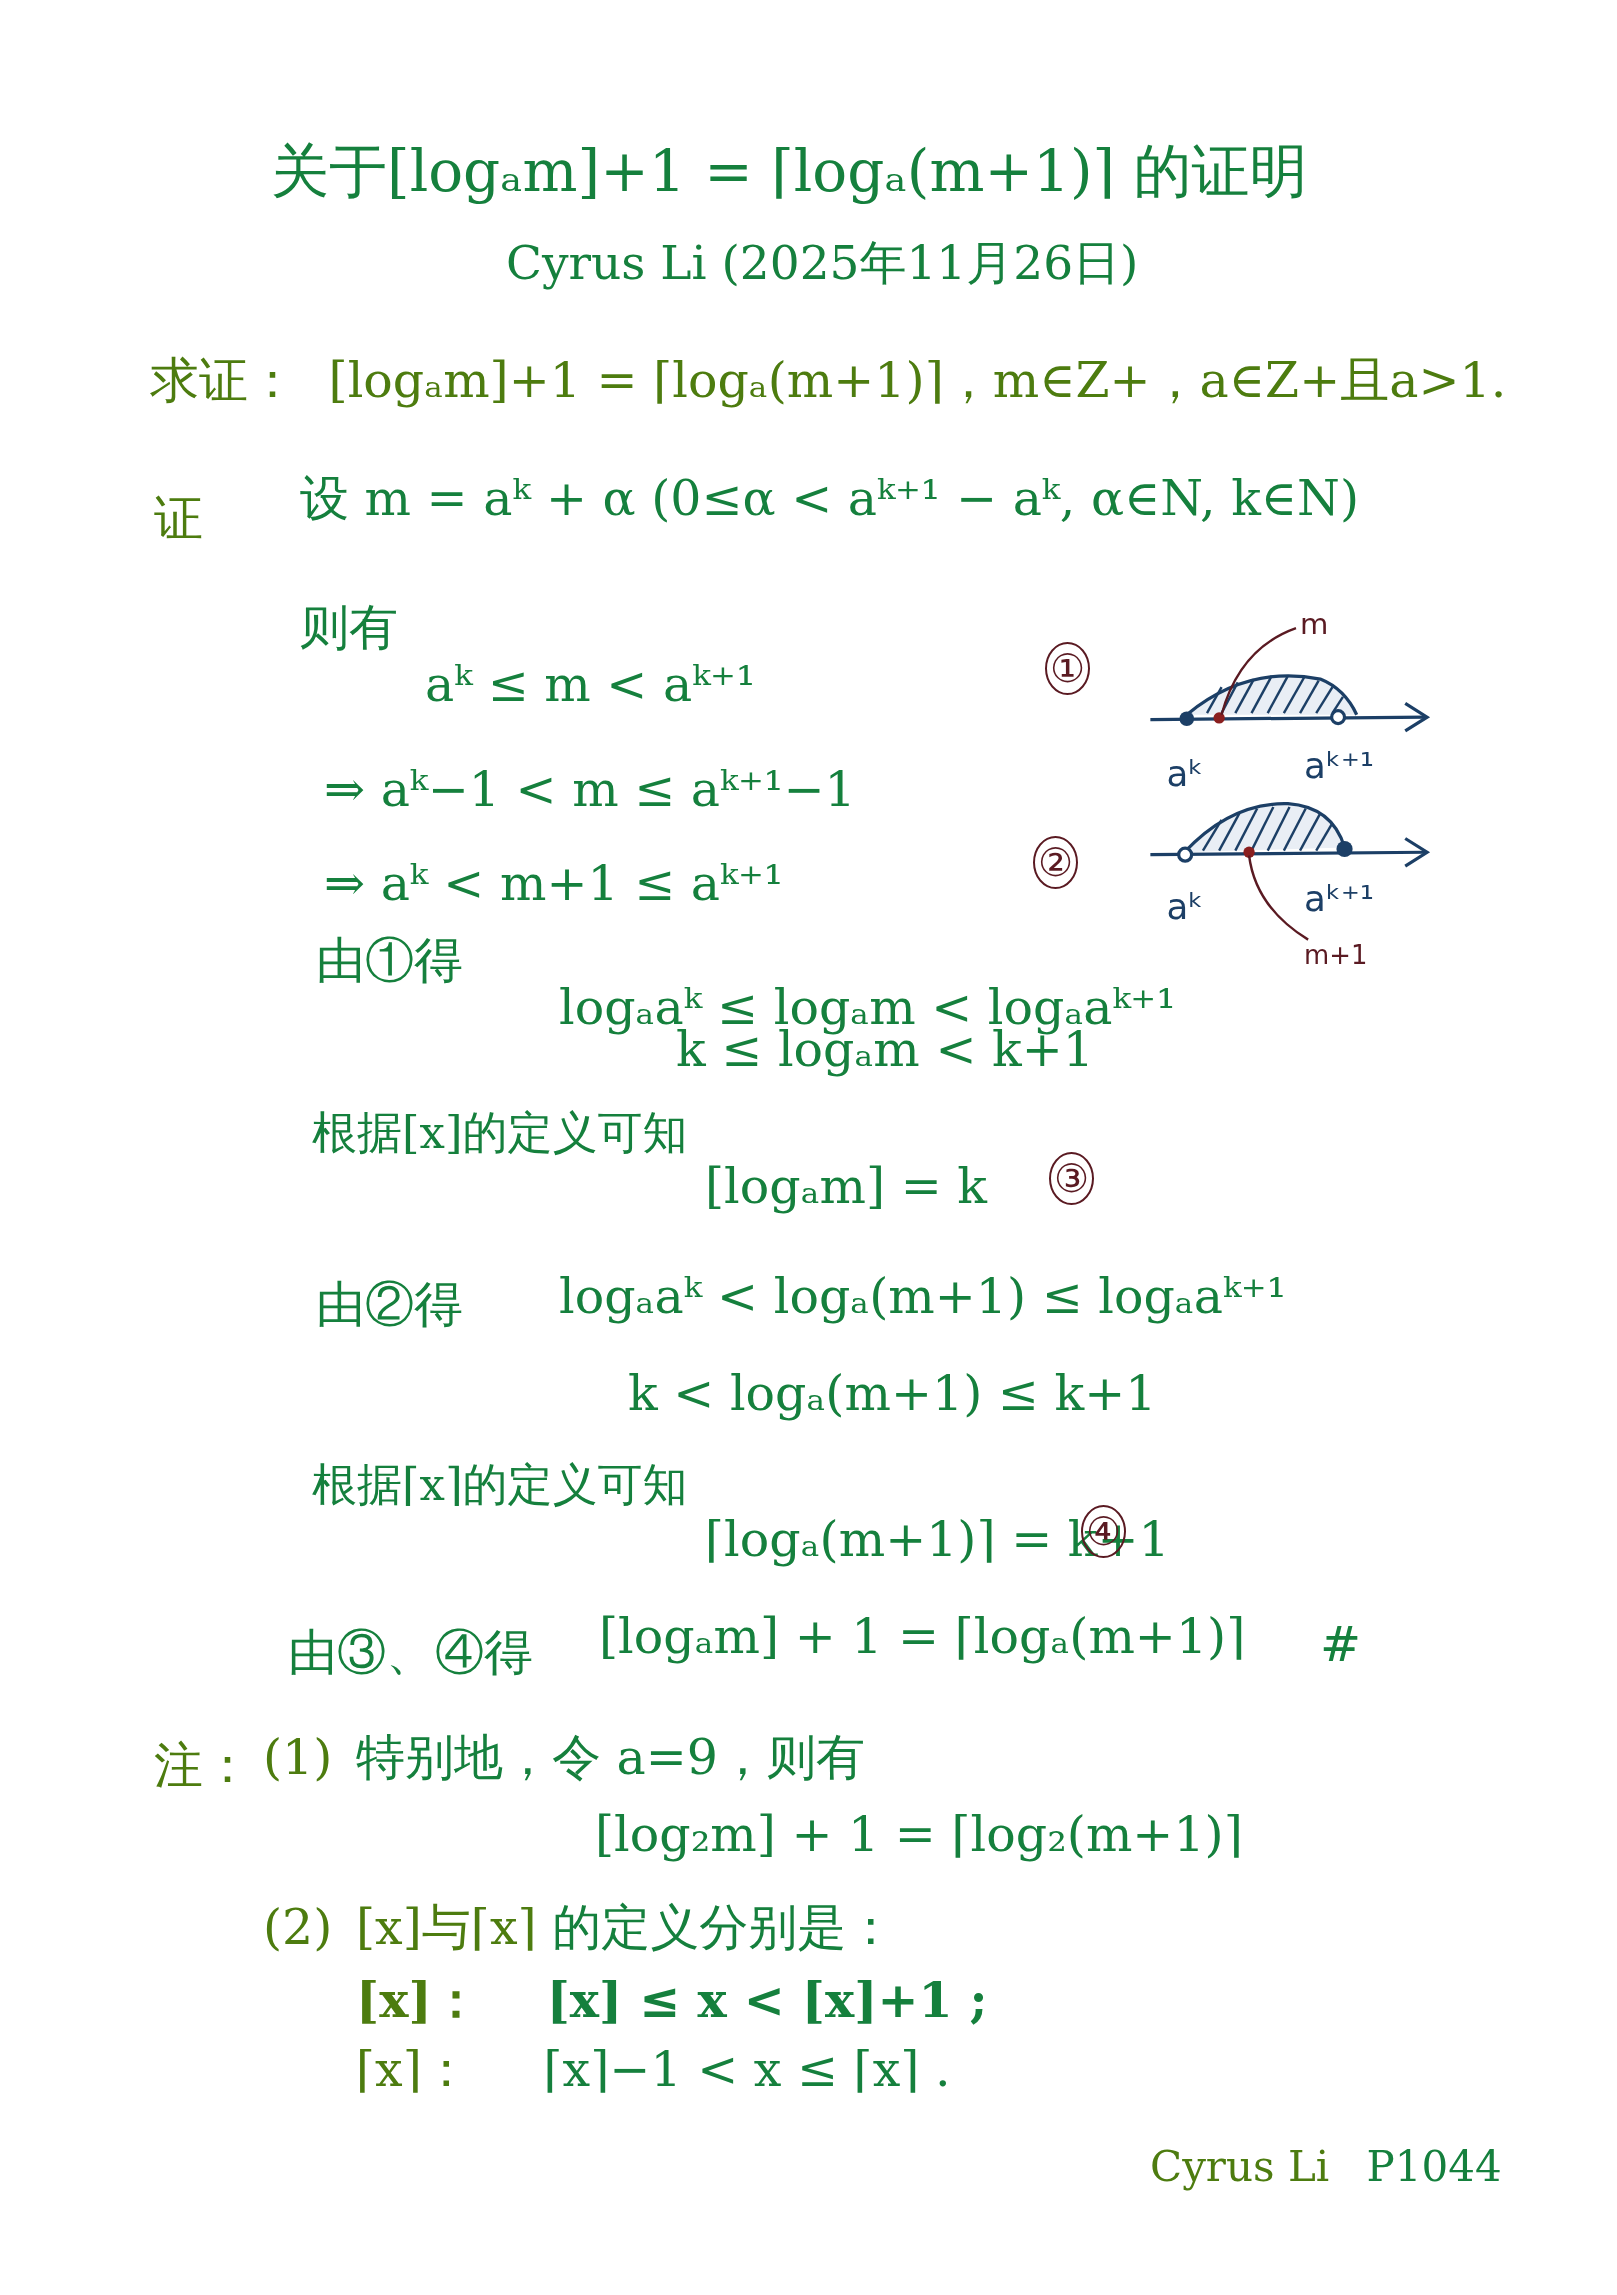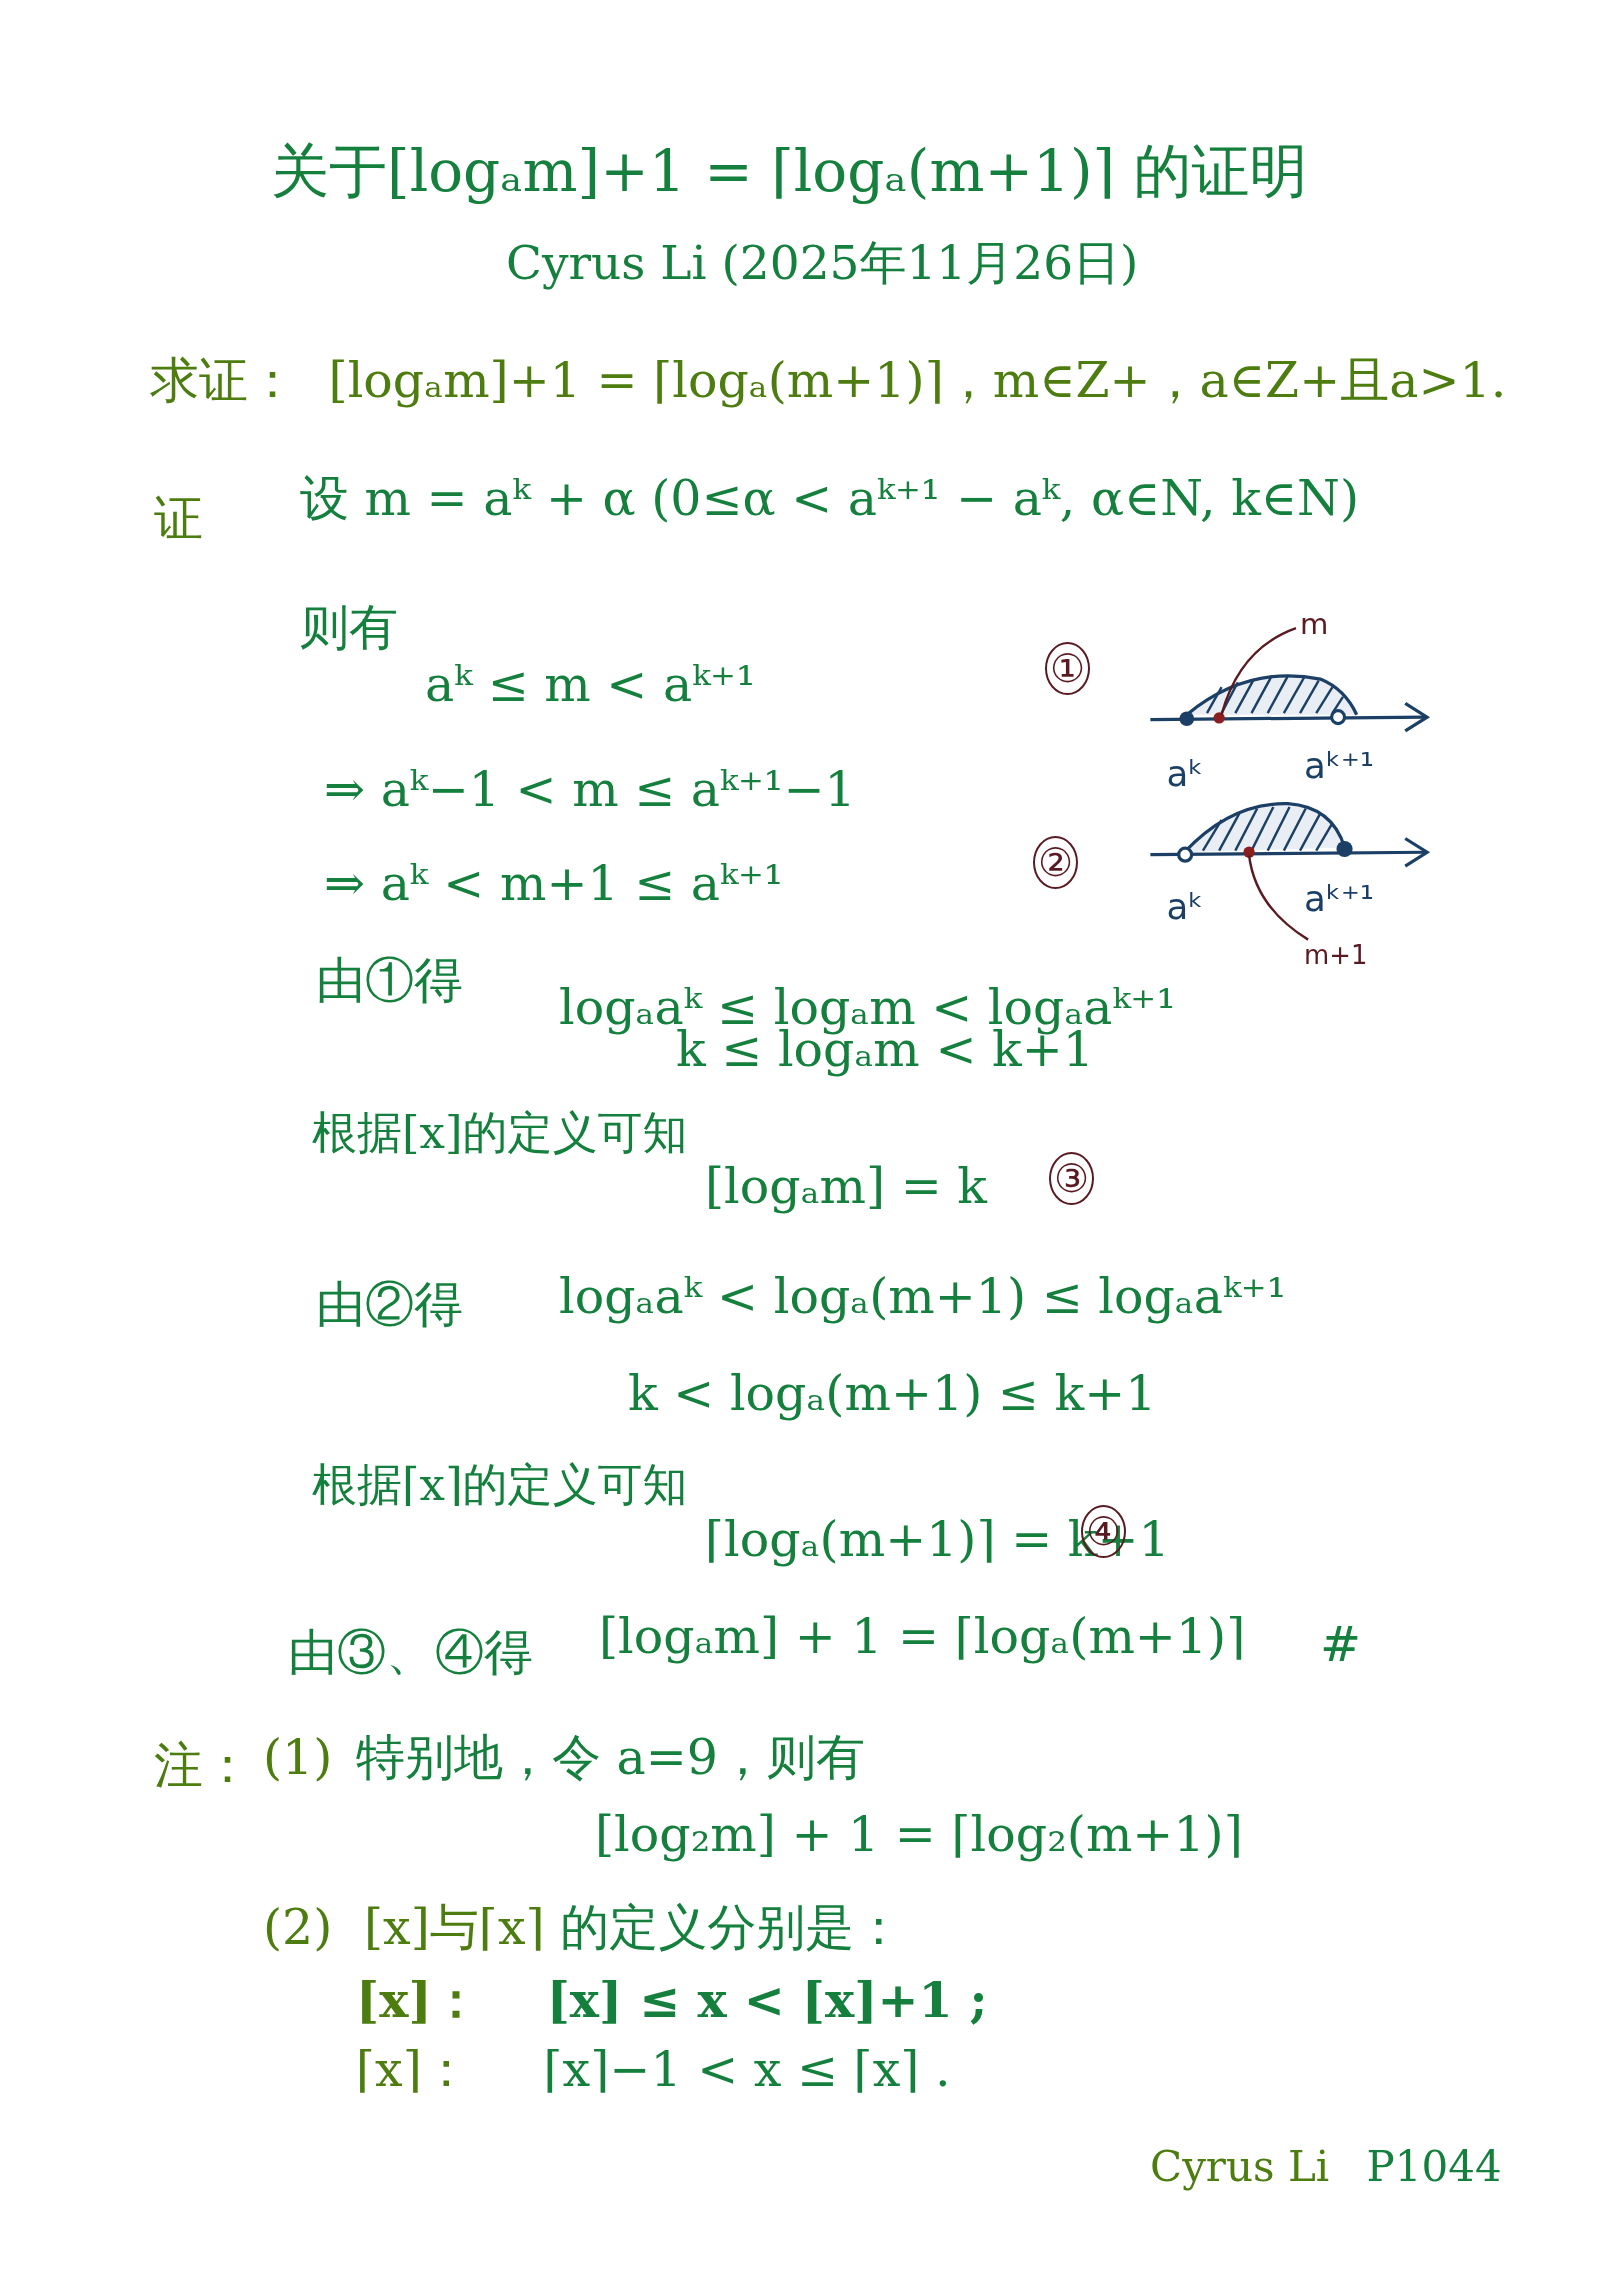--- a/index.html
+++ b/index.html
@@ -81,21 +81,21 @@
     <circle cx="63" cy="295" r="8" fill="#fff" stroke="#1c3f66" stroke-width="4"></circle>
     <circle cx="260" cy="288" r="10" fill="#1c3f66"></circle>
     <circle cx="142" cy="292" r="7" fill="#8a1f1f"></circle>
     <path d="M142,296 Q150,360 215,400" fill="none" stroke="#5a1a22" stroke-width="3"></path>
     <text x="40" y="375" font-size="44" fill="#1c3f66" font-family="DejaVu Sans, sans-serif">aᵏ</text>
     <text x="210" y="365" font-size="44" fill="#1c3f66" font-family="DejaVu Sans, sans-serif">aᵏ⁺¹</text>
     <text x="210" y="430" font-size="32" fill="#5a1a22" font-family="DejaVu Sans, sans-serif">m+1</text>
   </g>
 </svg>
 
-<div class="ln blk" style="left:316px;top:956px;text-align:right;">
+<div class="ln blk" style="left:316px;top:936px;text-align:right;">
   <span>由①得</span>
 </div>
 <div class="ln blk" style="left:559px;top:948px;margin-top:35px;">logₐaᵏ ≤ logₐm &lt; logₐaᵏ⁺¹</div>
 <div class="ln blk" style="left:640px;top:1025px;margin-left:36px;">k ≤ logₐm &lt; k+1</div>
 
 <div class="ln blk" style="left:312px;top:1110px;font-size:45px;">根据[x]的定义可知</div>
 <div class="ln blk" style="left:705px;top:1162px;">[logₐm] = k</div>
 <div class="ln" style="left:1049px;top:1150px;"><span class="circ">③</span></div>
 
 <div class="ln blk" style="left:316px;top:1280px;">由②得</div>
@@ -112,21 +112,21 @@
 
 <div class="ln red" style="left:154px;top:1741px;">注：</div>
 <div class="ln" style="left:263px;top:1733px;">
   <span class="red">(1)</span>
   <span class="blk" style="margin-left:8px;">特别地，令 a=9，则有</span>
 </div>
 <div class="ln blk" style="left:595px;top:1810px;">[log₂m] + 1 = ⌈log₂(m+1)⌉</div>
 
 <div class="ln" style="left:263px;top:1903px;">
   <span class="red">(2)</span>
-  <span class="red" style="margin-left:16px;">[x]与⌈x⌉</span>
+  <span class="red" style="margin-left:8px;">[x]与⌈x⌉</span>
   <span class="blk">的定义分别是：</span>
 </div>
 <div class="ln" style="left:356px;top:1976px;font-weight:bold;">
   <span class="red">[x]：</span>
   <span class="blk" style="margin-left:49px;">[x] ≤ x &lt; [x]+1 ;</span>
 </div>
 <div class="ln" style="left:356px;top:2045px;">
   <span class="red">⌈x⌉：</span>
   <span class="blk" style="margin-left:57px;">⌈x⌉−1 &lt; x ≤ ⌈x⌉ .</span>
 </div>

